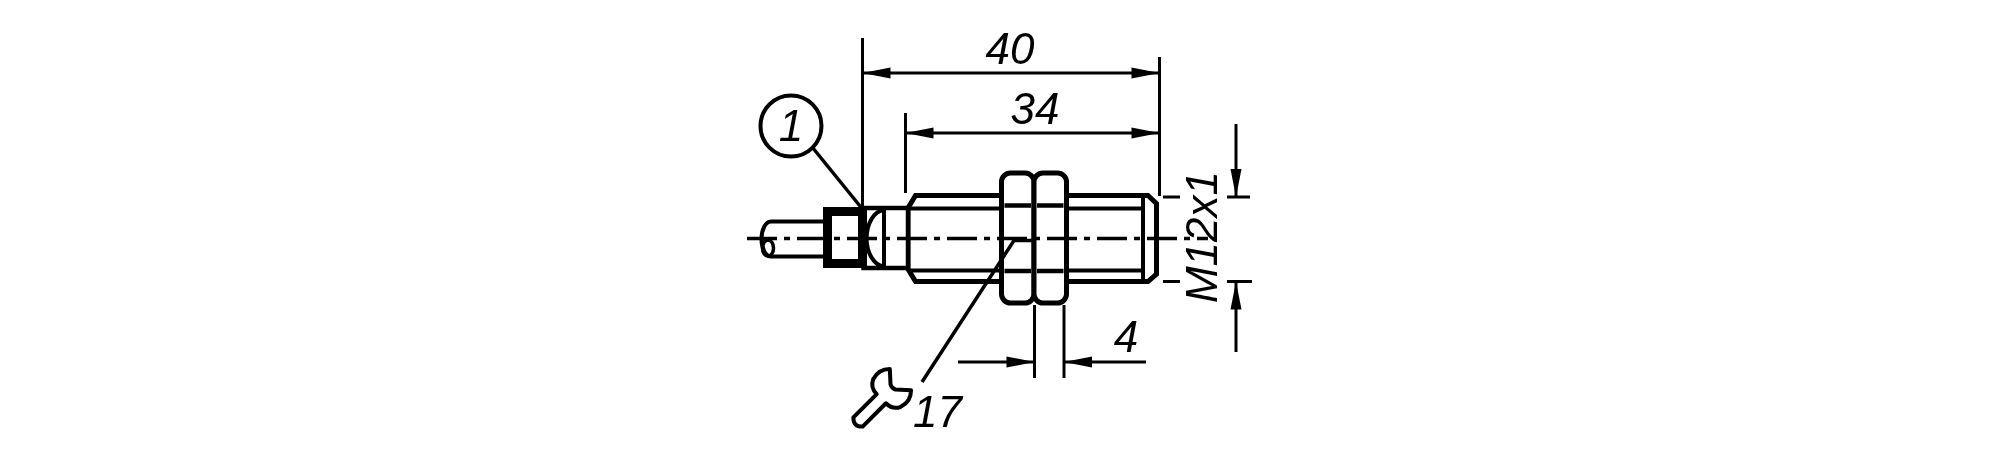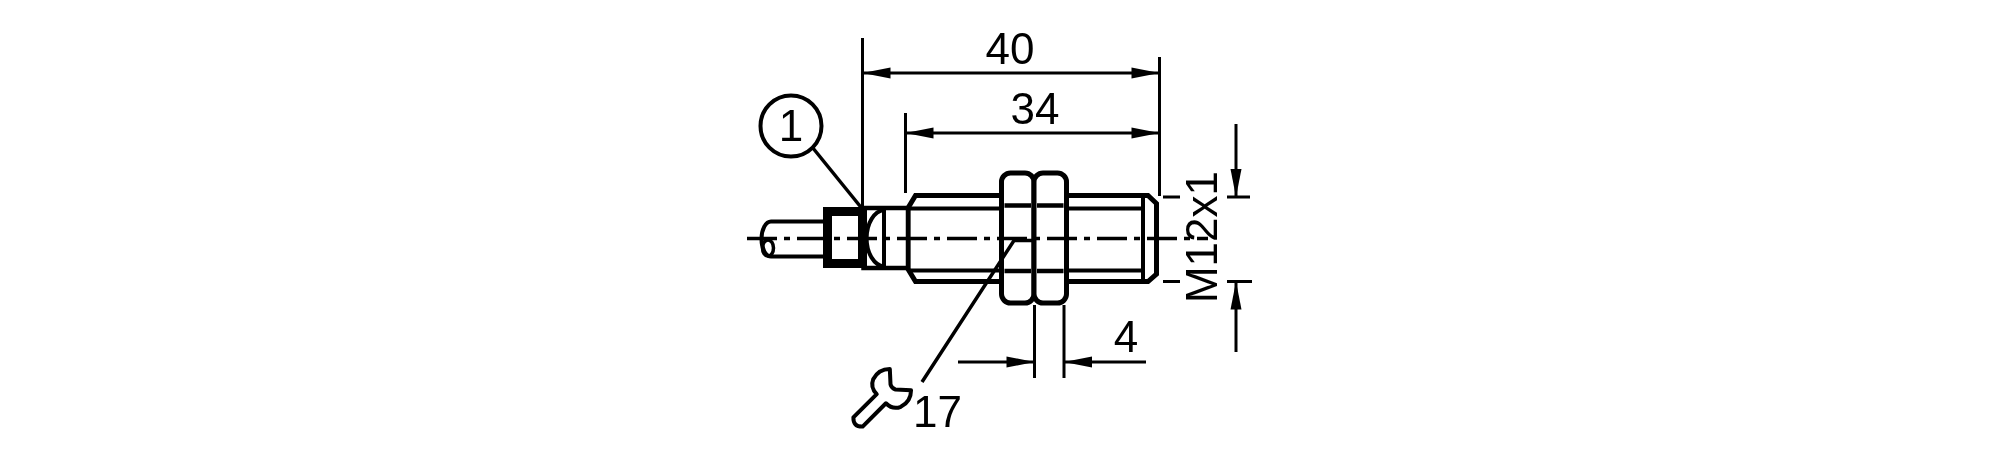--- a/index.html
+++ b/index.html
@@ -6,20 +6,21 @@
     margin: 0;
     padding: 0;
     background: #ffffff;
   }
   .canvas-wrap {
     width: 1608px;
     height: 459px;
     background: #ffffff;
     position: relative;
     overflow: hidden;
+    font-style: italic;
   }
   svg { display: block; }
   
   .ln  { stroke: #000; fill: none; stroke-linecap: butt; }
   .w3  { stroke-width: 3; }
   .w35 { stroke-width: 3.5; }
   .w4  { stroke-width: 4; }
   .w45 { stroke-width: 4.5; }
   .w5  { stroke-width: 5; }
   .w9  { stroke-width: 9; }

